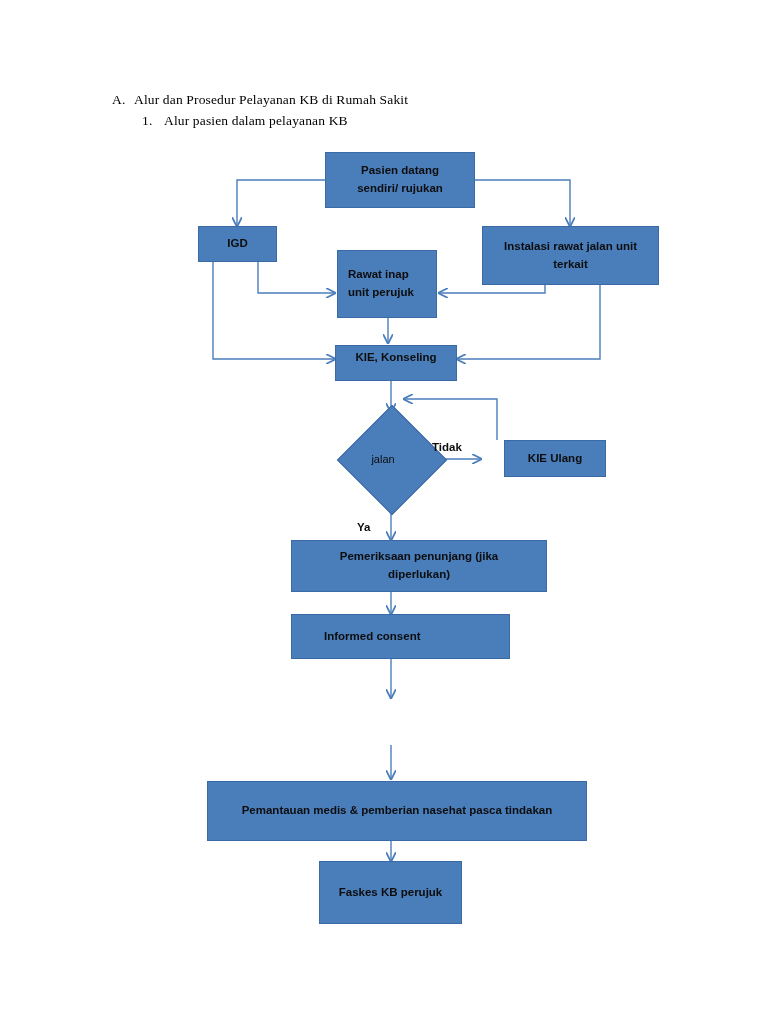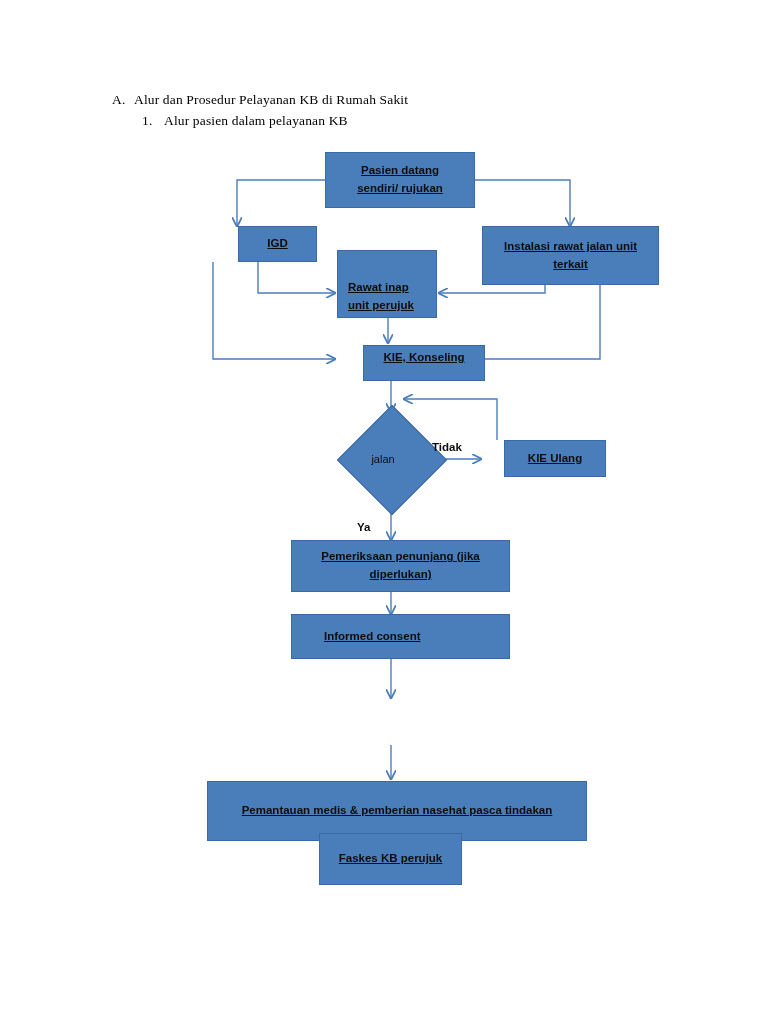--- a/index.html
+++ b/index.html
@@ -68,21 +68,20 @@
     font-family: "Liberation Sans", sans-serif;
     font-weight: bold;
     font-size: 11.5px;
     line-height: 1.55;
     display: flex;
     align-items: center;
     justify-content: center;
     text-align: center;
     padding: 2px 6px;
     overflow: hidden;
-    text-decoration: underline;
   }
   .node.align-left {
     justify-content: flex-start;
     text-align: left;
     padding-left: 10px;
   }
   .node.clip-text {
     align-items: flex-start;
     padding-top: 3px;
   }
@@ -182,70 +181,70 @@
     </g>
   </svg>
 
   <div class="node" style="left:325px; top:152px; width:150px; height:56px;">
     <div>
       <div>Pasien datang</div>
       <div>sendiri/ rujukan</div>
     </div>
   </div>
 
-  <div class="node" style="left:198px; top:226px; width:79px; height:36px;margin-left:40px;">
+  <div class="node" style="left:198px; top:226px; width:79px; height:36px;">
     <span>IGD</span>
   </div>
 
   <div class="node" style="left:482px; top:226px; width:177px; height:59px;">
     <div>
       <div>Instalasi rawat jalan unit</div>
       <div>terkait</div>
     </div>
   </div>
 
-  <div class="node align-left" style="left:337px; top:250px; width:100px; height:68px;align-items:flex-end;">
+  <div class="node align-left" style="left:337px; top:250px; width:100px; height:68px;">
     <div>
       <div>Rawat inap</div>
       <div>unit perujuk</div>
     </div>
   </div>
 
-  <div class="node clip-text" style="left:335px; top:345px; width:122px; height:36px;margin-left:28px;">
+  <div class="node clip-text" style="left:335px; top:345px; width:122px; height:36px;">
     <div style="width:100%; text-align:center;">
       <div>KIE, Konseling</div>
     </div>
   </div>
 
   <div class="diamond" style="left:353px; top:421px; width:76px; height:76px;">
     <div class="diamond-shape"></div>
     <div class="diamond-label">jalan</div>
   </div>
 
   <div class="edge-label" style="left:432px; top:441px;">Tidak</div>
 
   <div class="edge-label" style="left:357px; top:521px;">Ya</div>
 
   <div class="node" style="left:481px; top:440px; width:102px; height:37px;margin-left:23px;">
     <span>KIE Ulang</span>
   </div>
 
-  <div class="node" style="left:291px; top:540px; width:219px; height:52px;">
+  <div class="node" style="left:291px; top:540px; width:256px; height:52px;">
     <div>
       <div>Pemeriksaan penunjang (jika</div>
       <div>diperlukan)</div>
     </div>
   </div>
 
   <div class="node align-left" style="left:291px; top:614px; width:219px; height:45px;padding-left:32px;">
     <span>Informed consent</span>
   </div>
 
 
   <div class="node" style="left:207px; top:781px; width:380px; height:60px;justify-content:center;">
     <span>Pemantauan medis &amp; pemberian nasehat pasca tindakan</span>
   </div>
 
-  <div class="node" style="left:319px; top:833px; width:143px; height:52px;">
+  <div class="node" style="left:319px; top:861px; width:143px; height:63px;">
     <span>Faskes KB perujuk</span>
   </div>
 
 </div>
 
 </body></html>

